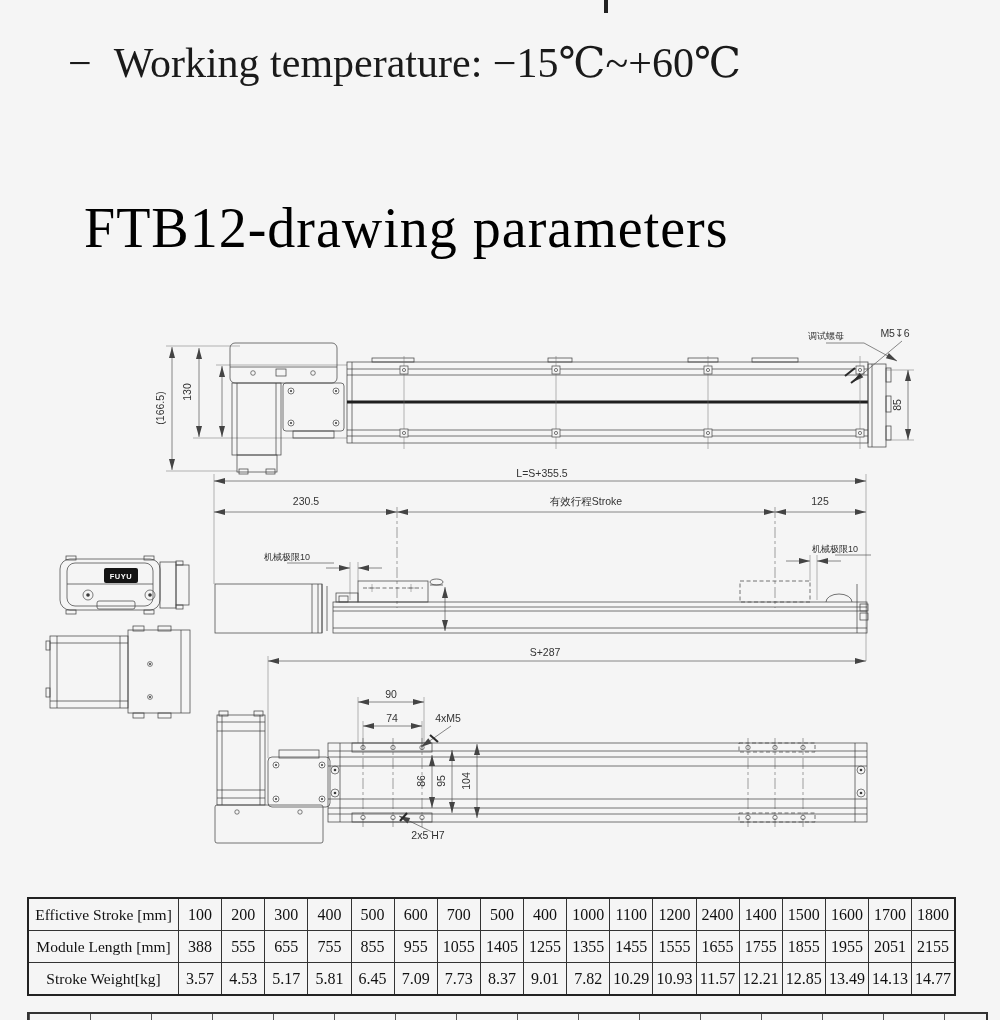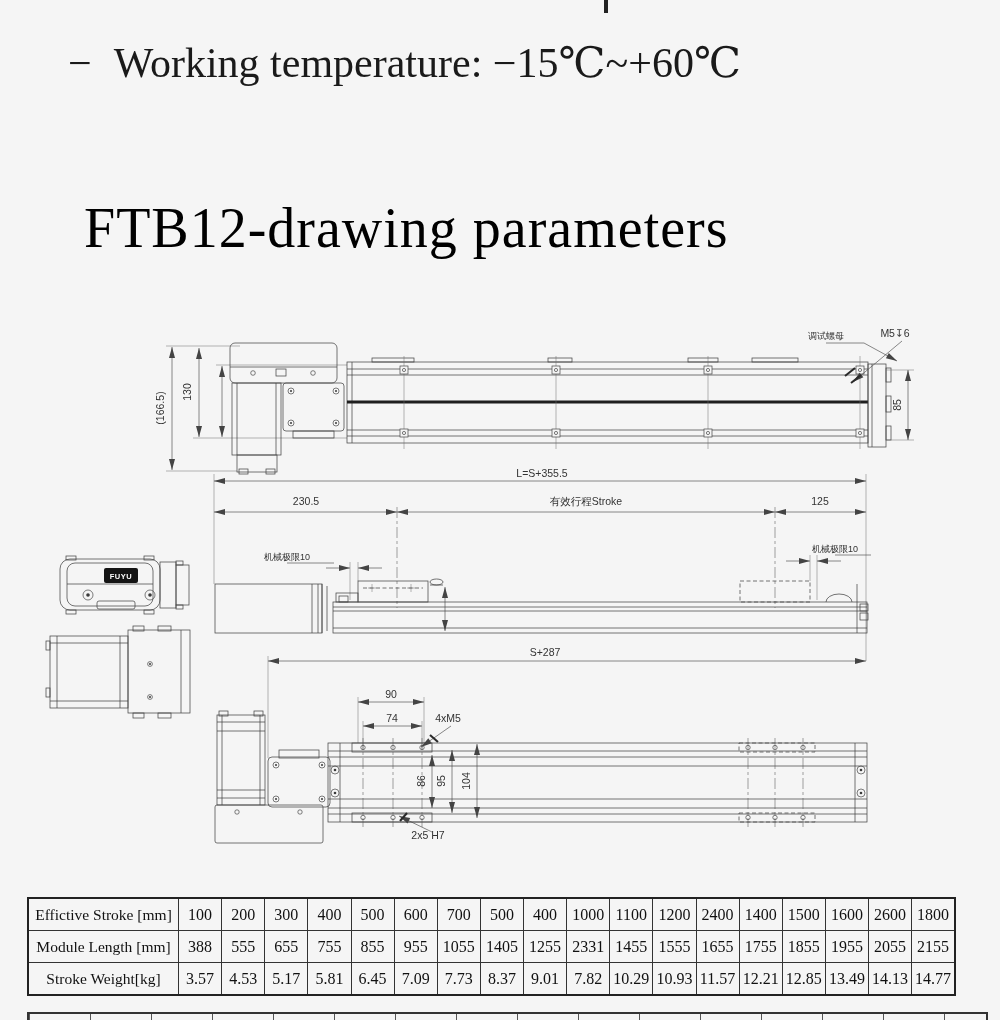--- a/index.html
+++ b/index.html
@@ -361,42 +361,42 @@
             <td>700</td>
             <td>500</td>
             <td>400</td>
             <td>1000</td>
             <td>1100</td>
             <td>1200</td>
             <td>2400</td>
             <td>1400</td>
             <td>1500</td>
             <td>1600</td>
-            <td>2600</td>
+            <td>1700</td>
             <td>1800</td>
           </tr>
           <tr>
             <td class="rowhead">Module Length [mm]</td>
             <td>388</td>
             <td>555</td>
             <td>655</td>
             <td>755</td>
             <td>855</td>
             <td>955</td>
             <td>1055</td>
             <td>1405</td>
             <td>1255</td>
-            <td>2331</td>
+            <td>1355</td>
             <td>1455</td>
             <td>1555</td>
             <td>1655</td>
             <td>1755</td>
             <td>1855</td>
             <td>1955</td>
-            <td>2055</td>
+            <td>2051</td>
             <td>2155</td>
           </tr>
           <tr>
             <td class="rowhead">Stroke Weight[kg]</td>
             <td>3.57</td>
             <td>4.53</td>
             <td>5.17</td>
             <td>5.81</td>
             <td>6.45</td>
             <td>7.09</td>

